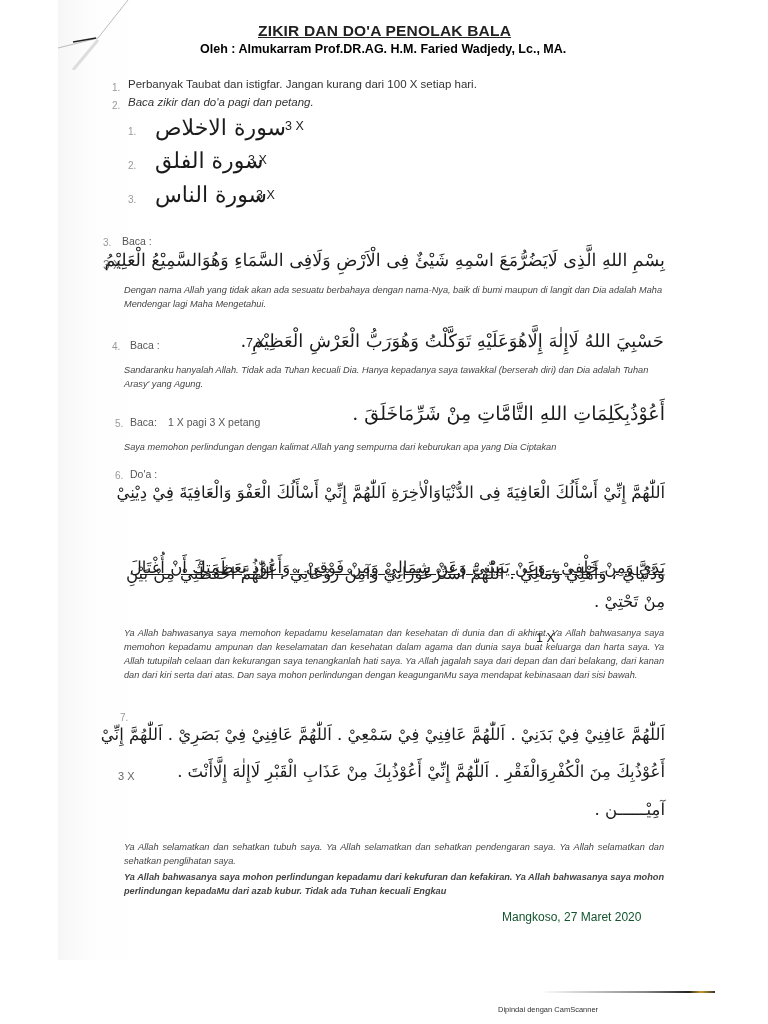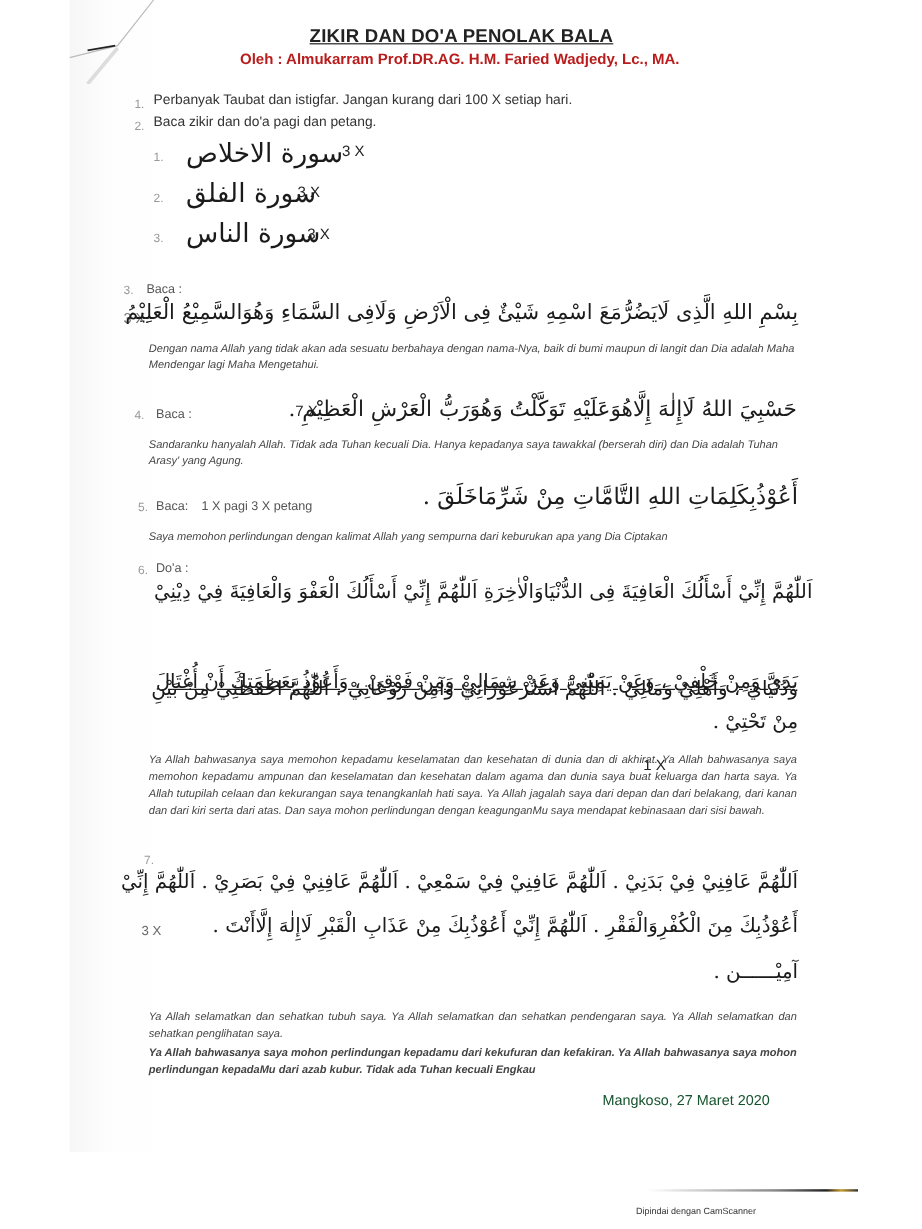--- a/index.html
+++ b/index.html
@@ -17,57 +17,57 @@
   .crease {
     position: absolute; left: 58px; top: 0; width: 80px; height: 70px;
     pointer-events: none;
   }
   .abs { position: absolute; }
   .title {
     left: 258px; top: 22px; font-size: 15.5px; font-weight: bold;
     text-decoration: underline; letter-spacing: 0.2px; color: #222;
   }
   .author {
-    left: 200px; top: 42px; font-size: 12.5px; font-weight: bold; color: #b91c1c;
+    left: 200px; top: 42px; font-size: 12.5px; font-weight: bold; color: #000000;
   }
   .intro { left: 128px; font-size: 11.5px; color: #333; }
   .num { font-size: 10px; color: #999; }
   .arabic {
     font-family: "DejaVu Serif", serif; direction: rtl; unicode-bidi: plaintext;
     color: #1b1b1b;
   }
   .count { font-size: 12.5px; color: #222; }
   .trans {
     font-style: italic; font-size: 9.2px; color: #444; line-height: 14px;
   }
   .label { font-size: 10.5px; color: #555; }
   .footer-line {
     position: absolute; left: 540px; top: 991px; width: 175px; height: 2px;
     background: linear-gradient(90deg, #ffffff 0%, #888 60%, #222 85%, #c89b2a 92%, #333 100%);
   }
-  .camscanner { left: 498px; top: 1005px; font-size: 7.5px; color: #333; margin-left: 32px; }
+  .camscanner { left: 498px; top: 1005px; font-size: 7.5px; color: #333; }
   .date { left: 502px; top: 910px; font-size: 12px; color: #14532d; }
 </style>
 </head>
 <body>
 
 <div class="page"></div>
 <svg class="crease" viewBox="0 0 80 70">
   <path d="M0 48 L40 38 L70 0" stroke="#bbb" stroke-width="1" fill="none"></path>
   <path d="M15 70 L40 40" stroke="#ddd" stroke-width="3" fill="none"></path>
   <line x1="15" y1="42" x2="38" y2="38" stroke="#222" stroke-width="1.5"></line>
 </svg>
 
 <div class="abs title">ZIKIR DAN DO'A PENOLAK BALA</div>
 <div class="abs author">Oleh : Almukarram Prof.DR.AG. H.M. Faried Wadjedy, Lc., MA.</div>
 
 <div class="abs num" style="left:112px;top:82px;">1.</div>
 <div class="abs intro" style="top:78px;">Perbanyak Taubat dan istigfar. Jangan kurang dari 100 X setiap hari.</div>
 <div class="abs num" style="left:112px;top:100px;">2.</div>
-<div class="abs intro" style="top:96px;">Baca zikir dan do'a pagi dan petang.</div>
+<div class="abs intro" style="top:96px;font-style:italic;">Baca zikir dan do'a pagi dan petang.</div>
 
 <div class="abs num" style="left:128px;top:126px;">1.</div>
 <div class="abs arabic" style="left:155px;top:115px;font-size:22px;">سورة الاخلاص</div>
 <div class="abs count" style="left:285px;top:119px;">3 X</div>
 
 <div class="abs num" style="left:128px;top:160px;">2.</div>
 <div class="abs arabic" style="left:155px;top:148px;font-size:22px;">سورة الفلق</div>
 <div class="abs count" style="left:248px;top:153px;">3 X</div>
 
 <div class="abs num" style="left:128px;top:194px;">3.</div>
@@ -87,21 +87,21 @@
 <div class="abs trans" style="left:124px;top:363px;width:540px;">Sandaranku hanyalah Allah. Tidak ada Tuhan kecuali Dia. Hanya kepadanya saya tawakkal (berserah diri) dan Dia adalah Tuhan Arasy' yang Agung.</div>
 
 <div class="abs num" style="left:115px;top:418px;">5.</div>
 <div class="abs label" style="left:130px;top:416px;">Baca:</div>
 <div class="abs label" style="left:168px;top:416px;">1 X pagi 3 X petang</div>
 <div class="abs arabic" style="left:355px;top:402px;width:310px;font-size:19px;white-space:nowrap;">أَعُوْذُبِكَلِمَاتِ اللهِ التَّامَّاتِ مِنْ شَرِّمَاخَلَقَ .</div>
 <div class="abs trans" style="left:124px;top:440px;width:540px;">Saya memohon perlindungan dengan kalimat Allah yang sempurna dari keburukan apa yang Dia Ciptakan</div>
 
 <div class="abs num" style="left:115px;top:470px;">6.</div>
 <div class="abs label" style="left:130px;top:468px;text-align:center;">Do'a :</div>
-<div class="abs arabic" style="left:110px;top:483px;width:555px;font-size:16.5px;text-align:justify;white-space:nowrap;margin-left:12px;">اَللّٰهُمَّ إِنِّيْ أَسْأَلُكَ الْعَافِيَةَ فِى الدُّنْيَاوَالْاٰخِرَةِ اَللّٰهُمَّ إِنِّيْ أَسْأَلُكَ الْعَفْوَ وَالْعَافِيَةَ فِيْ دِيْنِيْ</div>
+<div class="abs arabic" style="left:110px;top:483px;width:555px;font-size:16.5px;text-align:justify;white-space:nowrap;">اَللّٰهُمَّ إِنِّيْ أَسْأَلُكَ الْعَافِيَةَ فِى الدُّنْيَاوَالْاٰخِرَةِ اَللّٰهُمَّ إِنِّيْ أَسْأَلُكَ الْعَفْوَ وَالْعَافِيَةَ فِيْ دِيْنِيْ</div>
 <div class="abs arabic" style="left:110px;top:521px;width:555px;font-size:16.5px;white-space:nowrap;margin-top:43px;">وَدُنْيَايَ ، وَأَهْلِيْ وَمَالِيْ . اَللّٰهُمَّ اسْتُرْعَوْرَاتِيْ وَآمِنْ رَوْعَاتِيْ . اَللّٰهُمَّ احْفَظْنِيْ مِنْ بَيْنِ</div>
 <div class="abs arabic" style="left:110px;top:558px;width:555px;font-size:16.5px;white-space:nowrap;text-decoration:underline;">يَدَيَّ وَمِنْ خَلْفِيْ ، وَعَنْ يَمِيْنِيْ وَعَنْ شِمَالِيْ وَمِنْ فَوْقِيْ ، وَأَعُوْذُ بِعَظَمَتِكَ أَنْ أُغْتَالَ</div>
 <div class="abs arabic" style="left:570px;top:592px;width:95px;font-size:16.5px;white-space:nowrap;">مِنْ تَحْتِيْ .</div>
 <div class="abs count" style="left:536px;top:631px;">1 X</div>
 <div class="abs trans" style="left:124px;top:626px;width:540px;text-align:justify;">Ya Allah bahwasanya saya memohon kepadamu keselamatan dan kesehatan di dunia dan di akhirat. Ya Allah bahwasanya saya memohon kepadamu ampunan dan keselamatan dan kesehatan dalam agama dan dunia saya buat keluarga dan harta saya. Ya Allah tutupilah celaan dan kekurangan saya tenangkanlah hati saya. Ya Allah jagalah saya dari depan dan dari belakang, dari kanan dan dari kiri serta dari atas. Dan saya mohon perlindungan dengan keagunganMu saya mendapat kebinasaan dari sisi bawah.</div>
 
 <div class="abs num" style="left:120px;top:712px;">7.</div>
 <div class="abs arabic" style="left:130px;top:725px;width:535px;font-size:16.5px;white-space:nowrap;">اَللّٰهُمَّ عَافِنِيْ فِيْ بَدَنِيْ . اَللّٰهُمَّ عَافِنِيْ فِيْ سَمْعِيْ . اَللّٰهُمَّ عَافِنِيْ فِيْ بَصَرِيْ . اَللّٰهُمَّ إِنِّيْ</div>
 <div class="abs count" style="left:118px;top:770px;font-size:11px;color:#666;">3 X</div>
 <div class="abs arabic" style="left:150px;top:762px;width:515px;font-size:16.5px;white-space:nowrap;">أَعُوْذُبِكَ مِنَ الْكُفْرِوَالْفَقْرِ . اَللّٰهُمَّ إِنِّيْ أَعُوْذُبِكَ مِنْ عَذَابِ الْقَبْرِ لَاإِلٰهَ إِلَّاأَنْتَ .</div>

